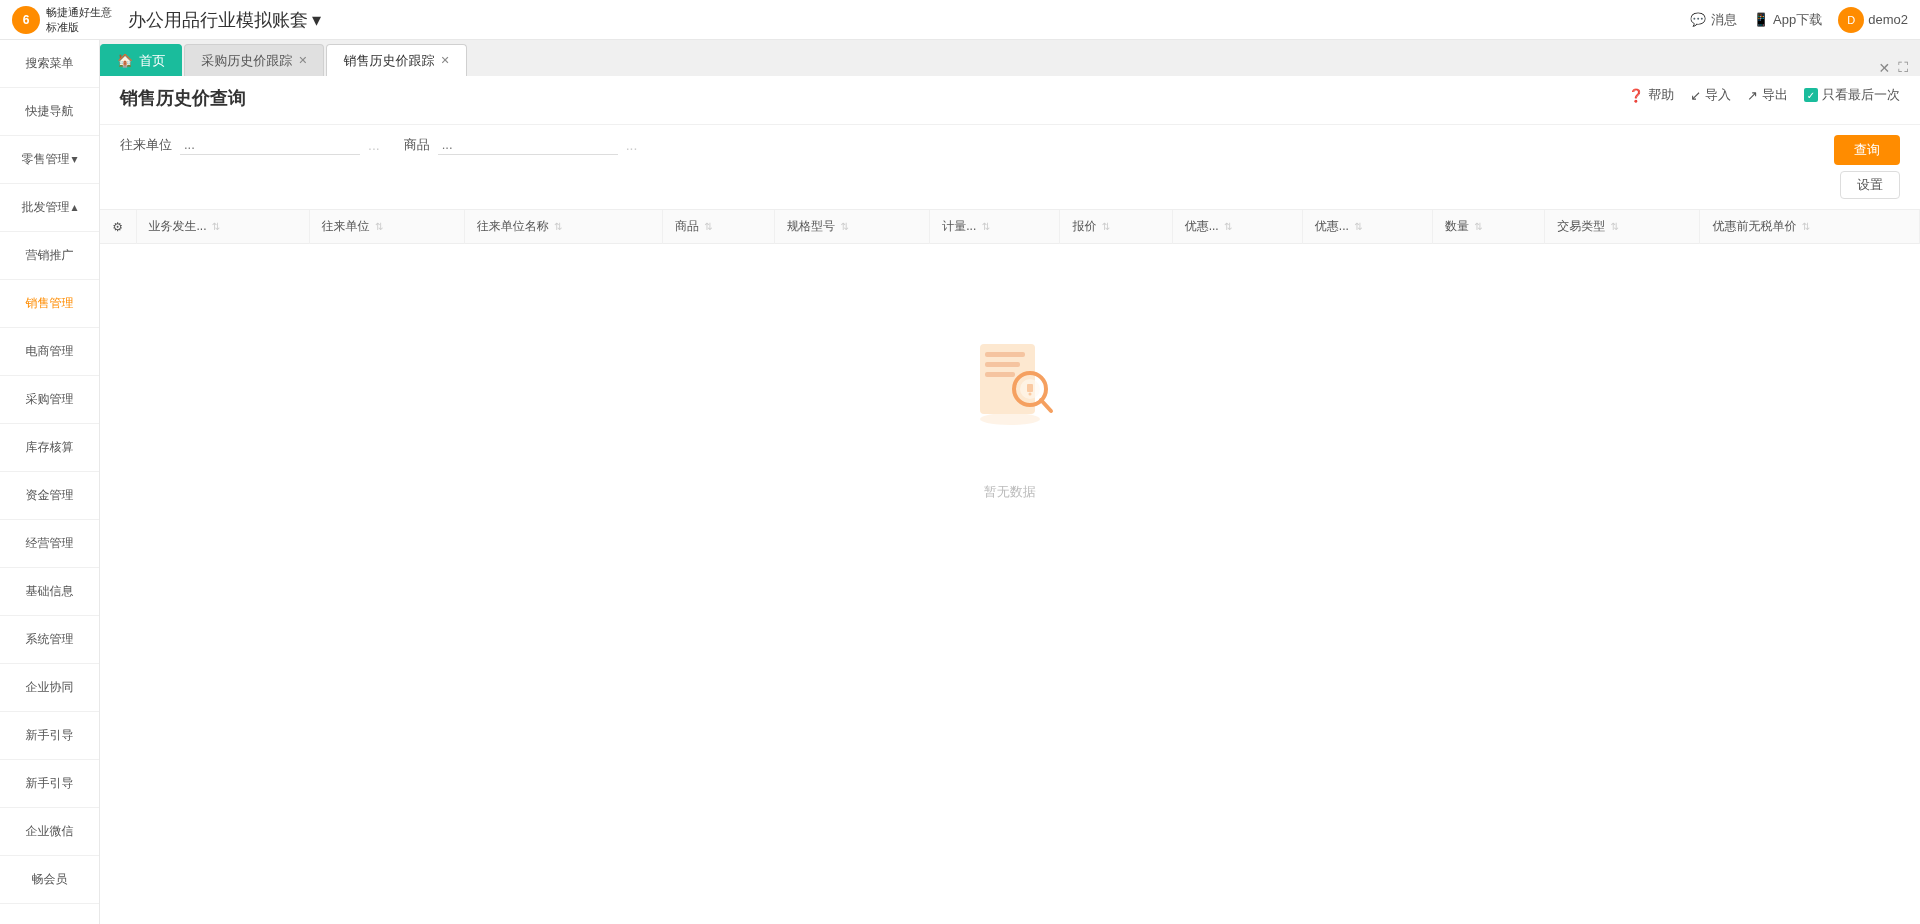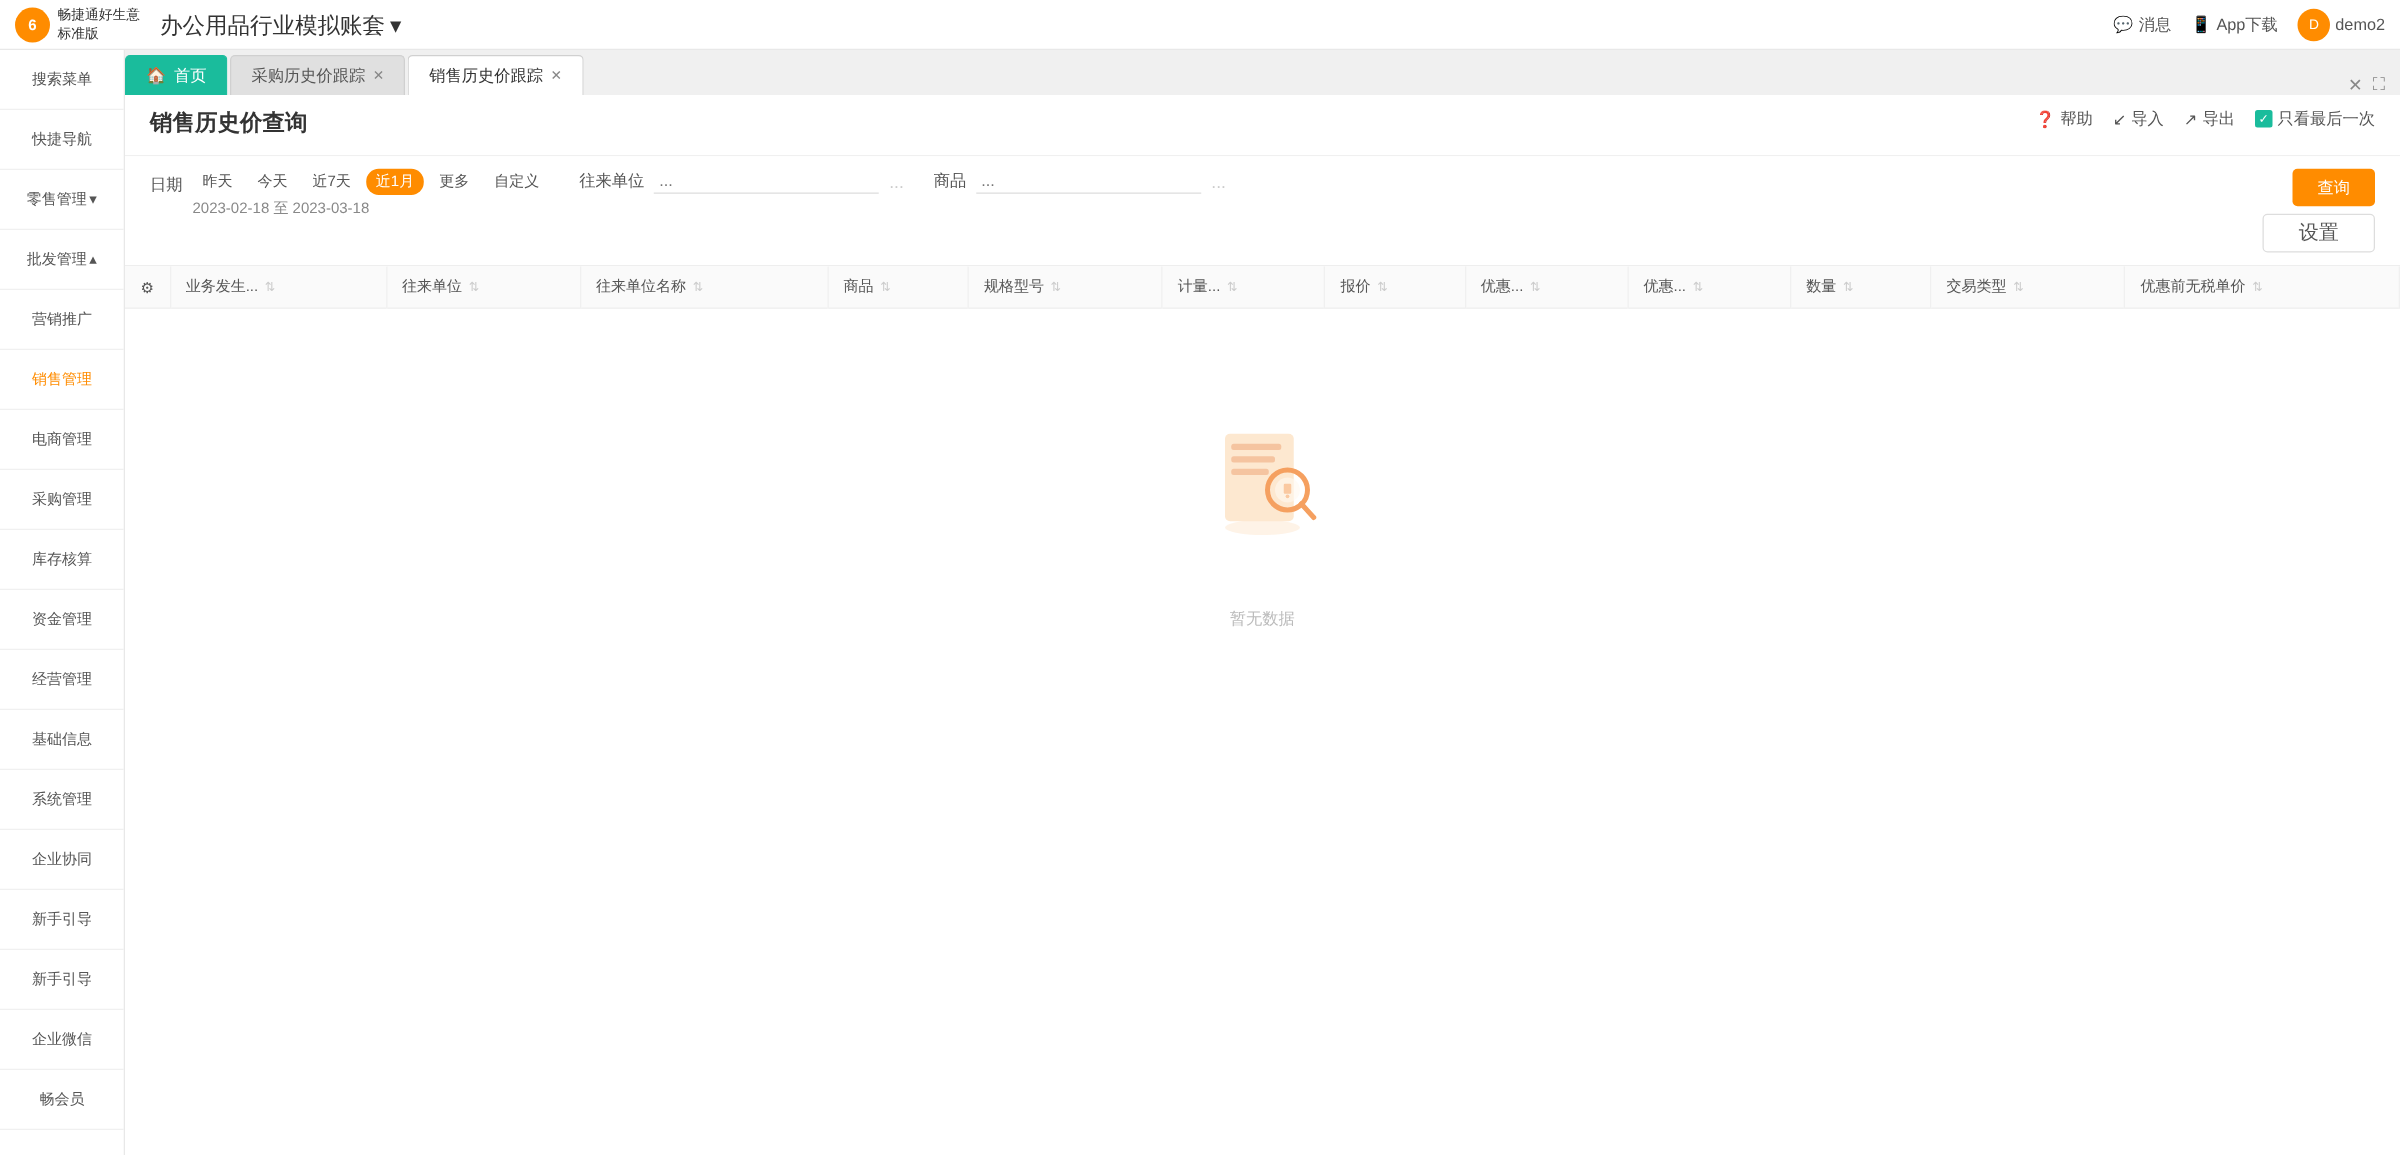--- a/index.html
+++ b/index.html
@@ -89,21 +89,21 @@
 
     
     .page-content { flex: 1; display: flex; flex-direction: column; overflow: hidden; padding: 0; background: #fff; }
     .page-title { font-size: 18px; font-weight: bold; color: #333; margin-bottom: 8px; }
     .toolbar-btn { display: flex; align-items: center; gap: 4px; cursor: pointer; color: #555; }
     .date-tabs { display: flex; align-items: center; gap: 4px; }
     .date-tab { padding: 2px 8px; border-radius: 3px; cursor: pointer; font-size: 12px; color: #555; }
     .date-tab.active { background: #ff8c00; color: white; border-radius: 10px; }
     .date-range { font-size: 12px; color: #888; margin-top: 2px; }
     .query-btn { background: #ff8c00; color: white; border: none; padding: 6px 20px; border-radius: 4px; cursor: pointer; font-size: 13px; margin-left: 36px; }
-    .setting-btn { background: #fff; color: #555; border: 1px solid #ddd; padding: 4px 28px; border-radius: 4px; cursor: pointer; font-size: 16px; }
+    .setting-btn { background: #fff; color: #555; border: 1px solid #ddd; padding: 4px 16px; border-radius: 4px; cursor: pointer; font-size: 13px; }
 
     
     .table-container { flex: 1; overflow: auto; padding: 0; }
     table { width: 100%; border-collapse: collapse; font-size: 13px; }
     thead tr { background: #fafafa; border-bottom: 1px solid #eee; }
     th { padding: 8px 12px; text-align: left; color: #555; font-weight: normal; border-right: 1px solid #f0f0f0; white-space: nowrap; font-size: 12px; }
     th .sort-icon { color: #ccc; font-size: 10px; margin-left: 2px; }
     .th-gear { width: 36px; text-align: center; }
     .empty-state { display: flex; flex-direction: column; align-items: center; justify-content: center; padding: 80px 20px; gap: 37px; }
     .empty-text { color: #bbb; font-size: 13px; margin-top: 12px; }
@@ -249,34 +249,20 @@
           </div>
           <label class="checkbox-label">
             <div class="checkbox-blue"></div>
             <span>只看最后一次</span>
           </label>
         </div>
       </div>
 
       <div style="padding:10px 20px;background:#fff;border-bottom:1px solid #eee;display:flex;align-items:flex-start;gap:24px;">
 
-        <div style="display:flex;align-items:flex-start;gap:8px;">
-          <span style="color:#555;font-size:13px;padding-top:4px;">日期</span>
-          <div>
-            <div class="date-tabs">
-              <span class="date-tab">昨天</span>
-              <span class="date-tab">今天</span>
-              <span class="date-tab">近7天</span>
-              <span class="date-tab active">近1月</span>
-              <span class="date-tab">更多</span>
-              <span class="date-tab">自定义</span>
-            </div>
-            <div class="date-range">2023-02-18 至 2023-03-18</div>
-          </div>
-        </div>
 
         <div style="display:flex;align-items:center;gap:8px;">
           <span style="color:#555;font-size:13px;">往来单位</span>
           <input type="text" style="border-top: none; border-right: none; border-left: none; border-image: initial; border-bottom: 1px solid rgb(221, 221, 221); outline: none; font-size: 13px; width: 180px; padding: 2px 4px;" placeholder="...">
           <span style="color:#ccc;font-size:14px;">...</span>
         </div>
 
         <div style="display:flex;align-items:center;gap:8px;">
           <span style="color:#555;font-size:13px;">商品</span>
           <input type="text" style="border-top: none; border-right: none; border-left: none; border-image: initial; border-bottom: 1px solid rgb(221, 221, 221); outline: none; font-size: 13px; width: 180px; padding: 2px 4px;" placeholder="...">

